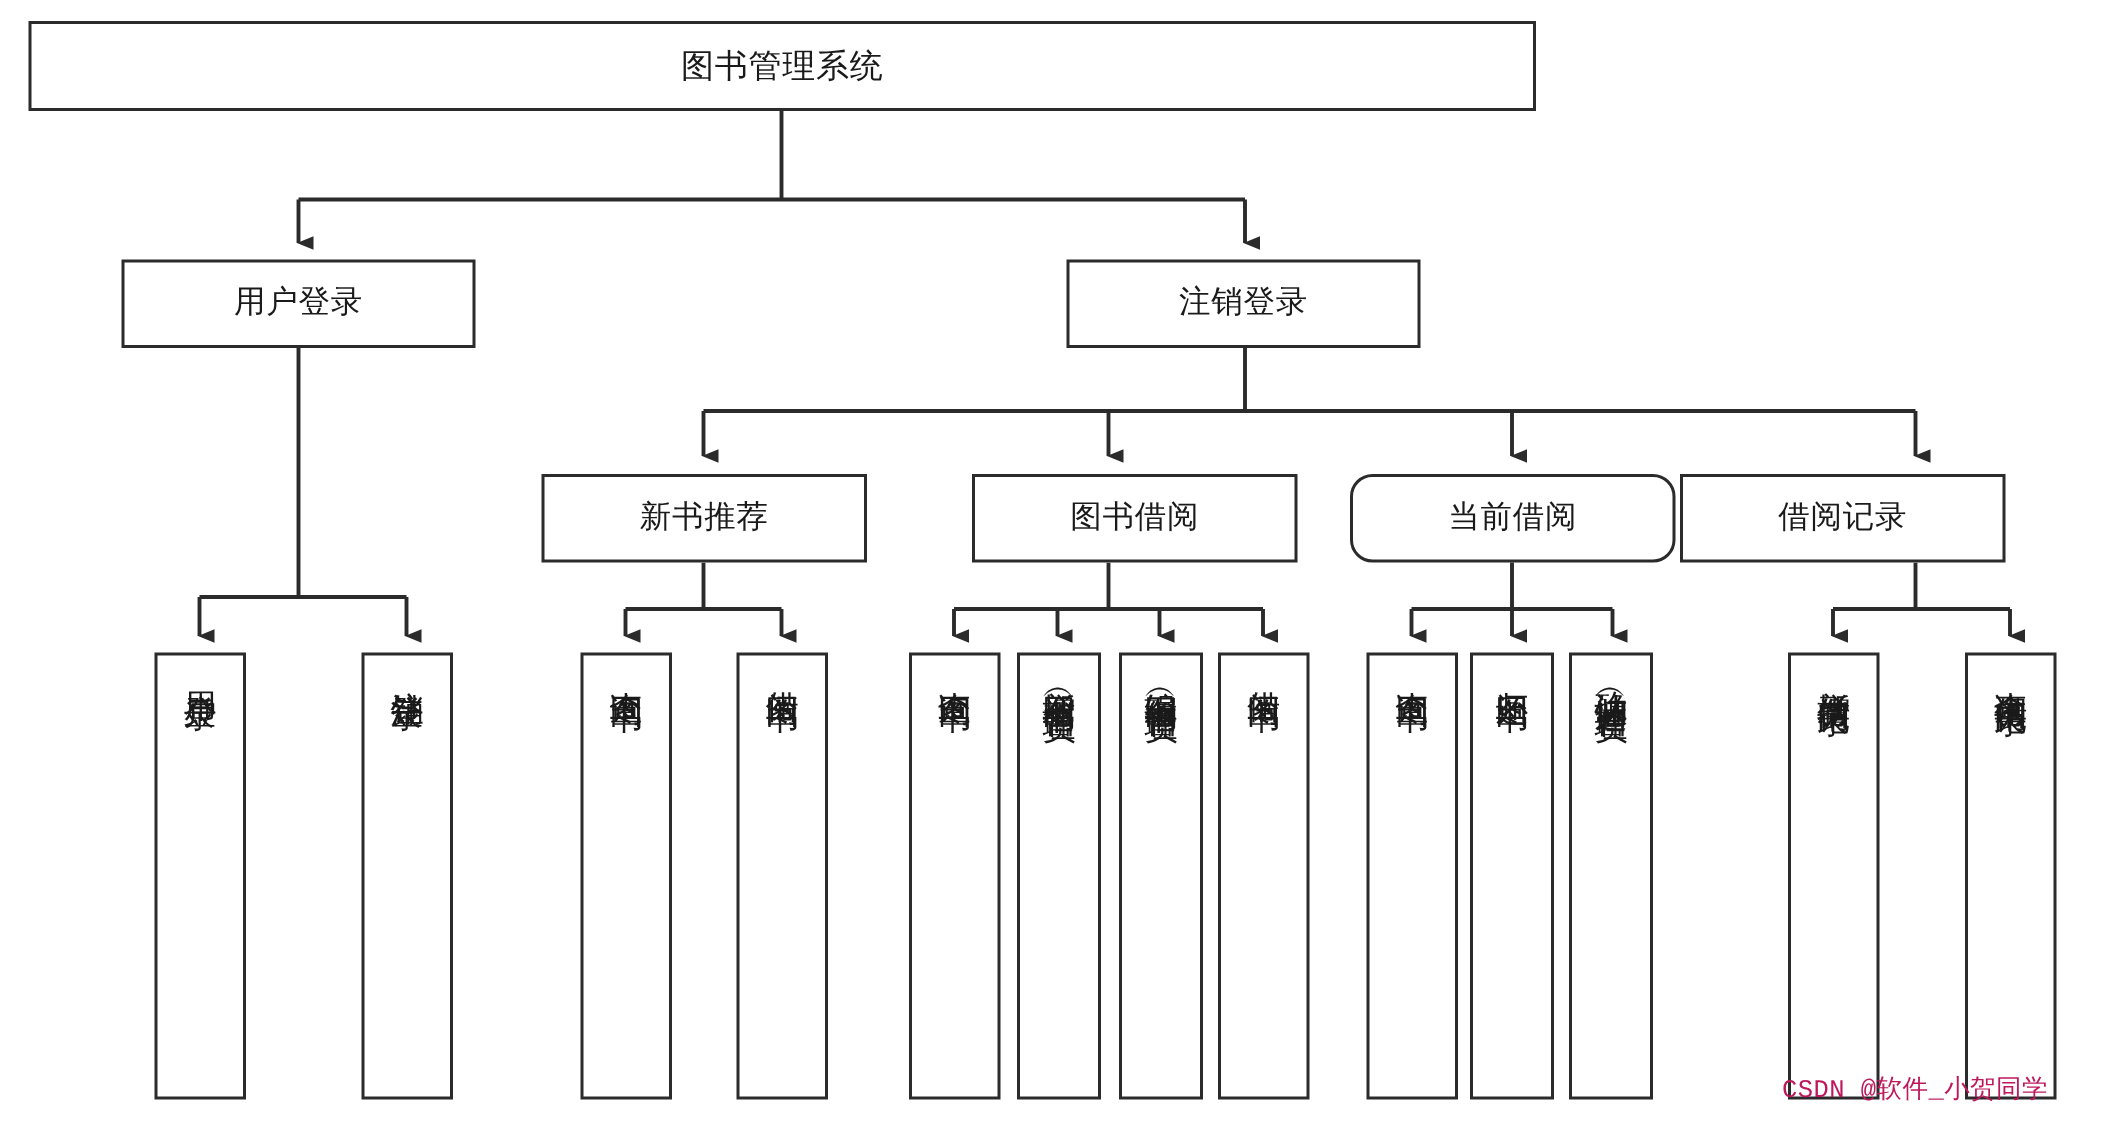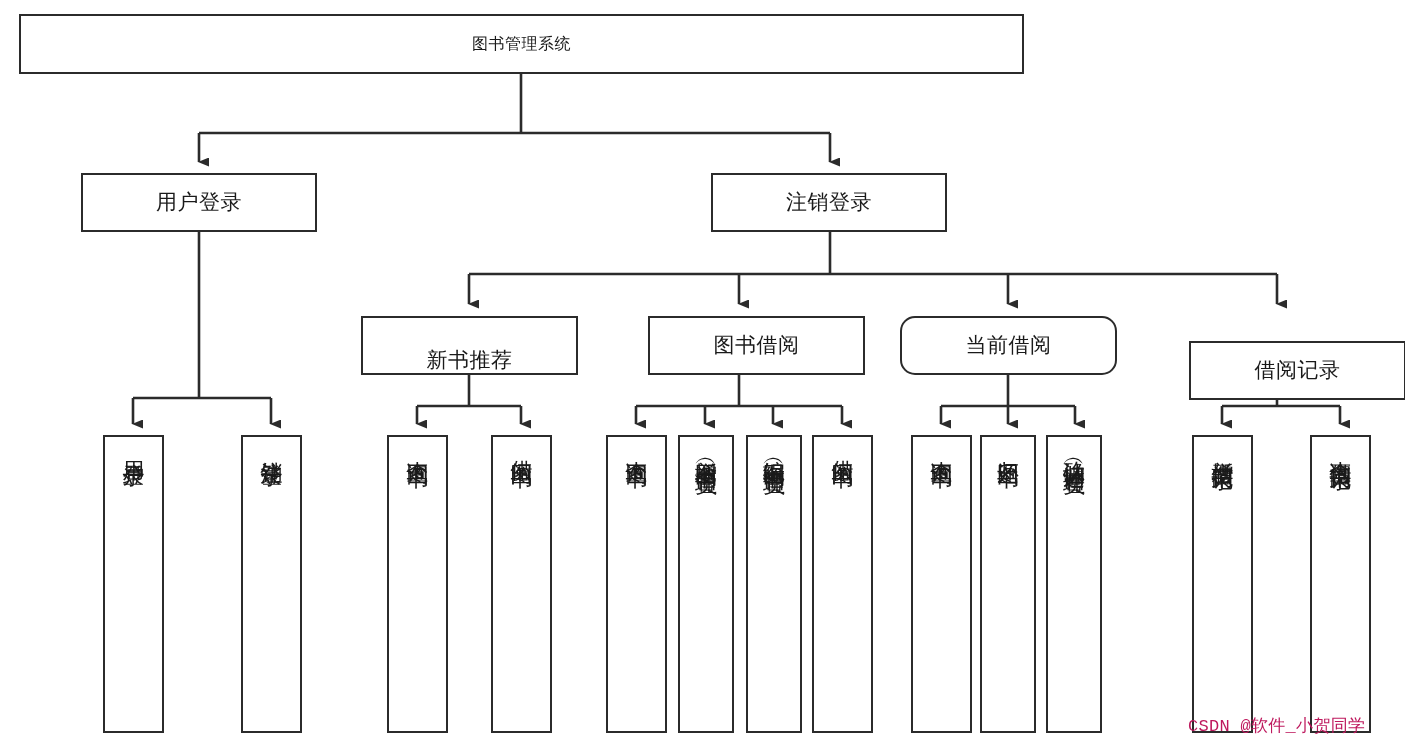--- a/index.html
+++ b/index.html
@@ -50,21 +50,21 @@
     padding-top: 6px;
   }
   .node.vert .label {
     writing-mode: vertical-rl;
     text-orientation: upright;
     font-size: 22px;
     letter-spacing: 2px;
     line-height: 1;
     margin: 0 auto;
   }
-  .node.root .label { font-size: 16px; }
+  .node.root .label { font-size: 22px; }
 
   .watermark {
     position: absolute;
     left: 1188px;
     top: 714px;
     font-size: 17px;
     color: #be185d;
     white-space: nowrap;
     letter-spacing: 0.3px;
     font-family: Liberation Mono, monospace;
@@ -129,30 +129,30 @@
     <span class="label">图书管理系统</span>
   </div>
 
   <div class="node horiz" style="left:81px; top:173px; width:236px; height:59px;">
     <span class="label">用户登录</span>
   </div>
   <div class="node horiz" style="left:711px; top:173px; width:236px; height:59px;">
     <span class="label">注销登录</span>
   </div>
 
-  <div class="node horiz" style="left:361px; top:316px; width:217px; height:59px;align-items:flex-end;">
+  <div class="node horiz" style="left:361px; top:316px; width:217px; height:59px;">
     <span class="label">新书推荐</span>
   </div>
   <div class="node horiz" style="left:648px; top:316px; width:217px; height:59px;">
     <span class="label">图书借阅</span>
   </div>
   <div class="node horiz" style="left:900px; top:316px; width:217px; height:59px;border-radius:15px;">
     <span class="label">当前借阅</span>
   </div>
-  <div class="node horiz" style="left:1189px; top:316px; width:217px; height:59px;margin-top:25px;">
+  <div class="node horiz" style="left:1120px; top:316px; width:217px; height:59px;">
     <span class="label">借阅记录</span>
   </div>
 
   <div class="node vert" style="left:103px; top:435px; width:61px; height:298px;">
     <span class="label">用户登录</span>
   </div>
   <div class="node vert" style="left:241px; top:435px; width:61px; height:298px;">
     <span class="label">注销登录</span>
   </div>
 

